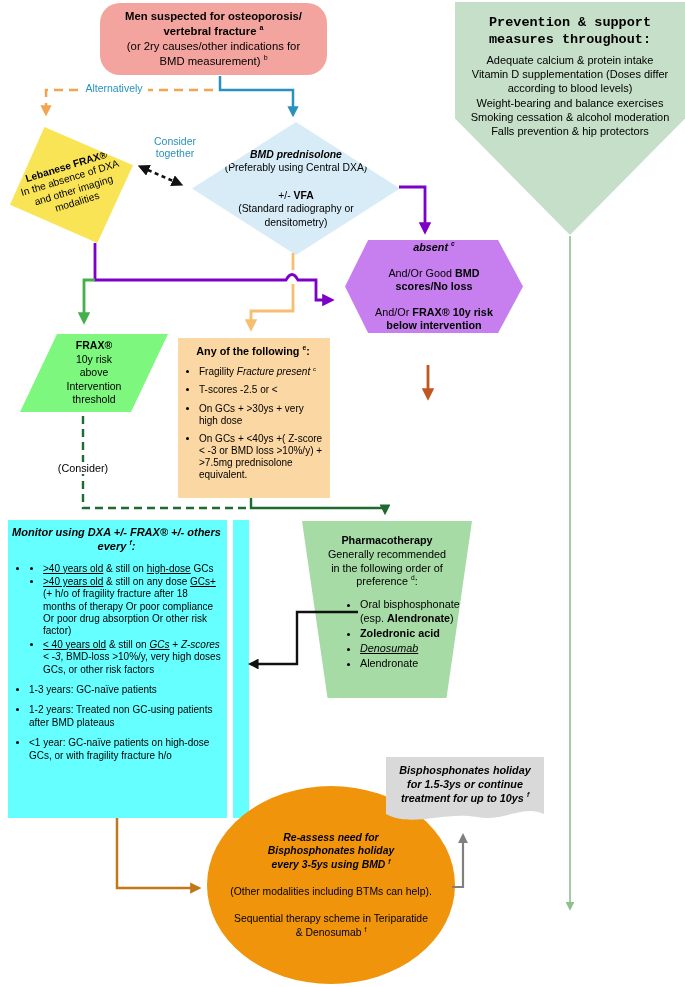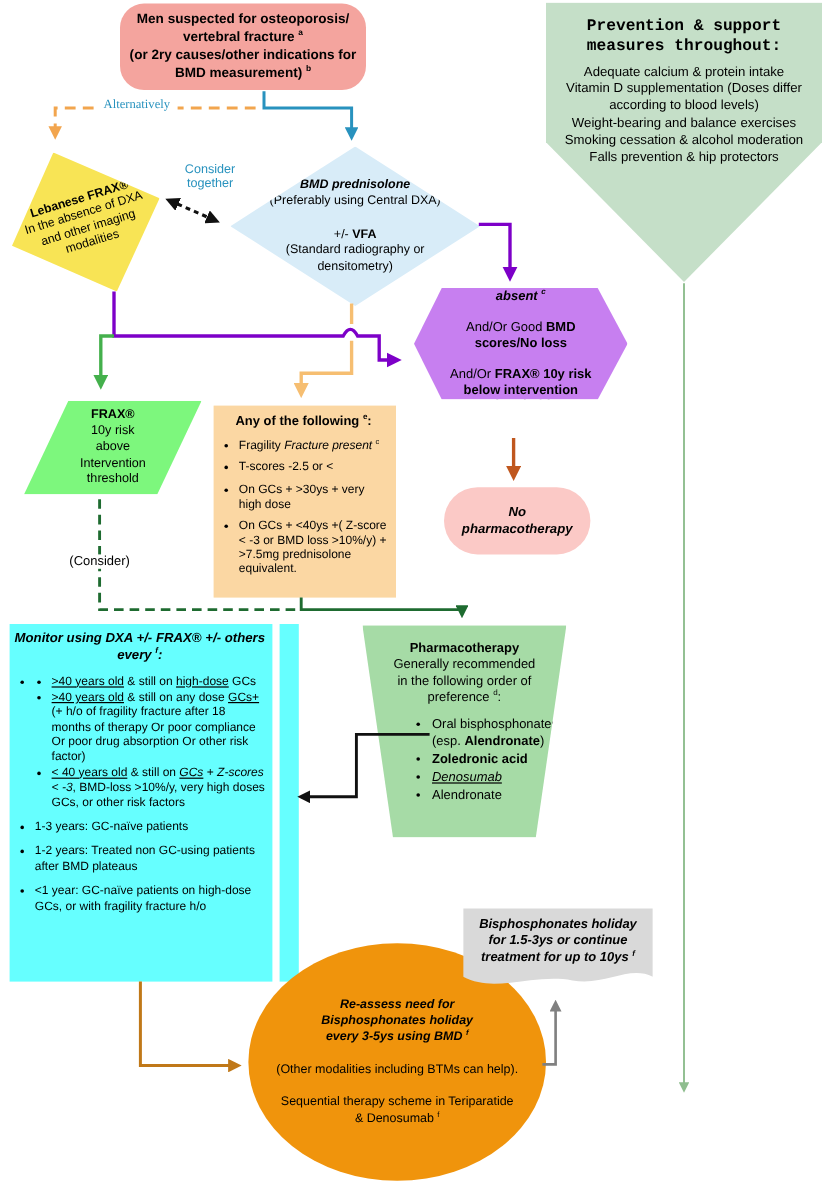--- a/index.html
+++ b/index.html
@@ -7,22 +7,22 @@
           font-family:"Liberation Sans",sans-serif;color:#000;}
   .shape{position:absolute;box-sizing:border-box;}
   .ctr{display:flex;align-items:center;justify-content:center;text-align:center;}
   sup{font-size:0.62em;vertical-align:super;line-height:0;}
   svg.wires{position:absolute;left:0;top:0;z-index:5;pointer-events:none;}
   .lbl{position:absolute;z-index:6;background:#fff;text-align:center;line-height:1.15;}
   ul{margin:0;padding-left:17px;list-style:disc;}
   li{margin-bottom:8px;}
   ul.tight li{margin-bottom:2px;}
   
-  #start{left:100px;top:3px;width:205px;height:72px;border-radius:20px;background:var(--start_box);
-         font-size:11.3px;line-height:1.32;z-index:1;font-weight:bold;}
+  #start{left:100px;top:3px;width:227px;height:72px;border-radius:20px;background:var(--start_box);
+         font-size:11.3px;line-height:1.32;z-index:1;}
   #prevention{left:455px;top:2px;width:230px;height:233px;background:var(--prevention);z-index:1;
       clip-path:polygon(0 0,100% 0,100% 50%,50% 100%,0 50%);text-align:center;}
   #prevention .ttl{font-weight:bold;font-size:13.5px;margin:13px 8px 4px;line-height:1.25;font-family:Liberation Mono, monospace;}
   #prevention .bdy{font-size:11px;line-height:1.3;margin:4px 4px;}
   #fraxd{left:10px;top:127px;width:123px;height:116px;background:var(--frax_diamond);z-index:1;
       clip-path:polygon(28% 0,100% 33%,71% 100%,0 67%);}
   #fraxd .rot{transform:rotate(-17deg);font-size:10.2px;line-height:1.22;white-space:nowrap;}
   #bmdd{left:192px;top:122px;width:208px;height:133px;background:var(--bmd_diamond);z-index:1;
       clip-path:polygon(50% 0,100% 50%,50% 100%,0 50%);font-size:10.4px;line-height:1.3;}
   #hexa{left:345px;top:240px;width:178px;height:93px;background:var(--hexagon);z-index:1;
@@ -44,21 +44,21 @@
   #pharma{left:302px;top:521px;width:170px;height:177px;background:var(--pharma);z-index:1;
       clip-path:polygon(0 0,100% 0,85% 100%,15% 100%);font-size:10.8px;line-height:1.28;padding-top:13px;text-align:center;}
   #pharma ul{text-align:left;margin:9px 0 0 44px;padding-left:14px;}
   #pharma li{margin-bottom:1px;}
   #reassess{left:207px;top:786px;width:248px;height:198px;border-radius:50%;background:var(--circle);
       font-size:10.4px;line-height:1.3;z-index:1;}
   #holiday{left:386px;top:756px;width:158px;height:80px;z-index:2;}
   #holiday .fl{position:absolute;left:0;top:0;}
   #holiday .tx{position:absolute;left:0;top:7px;width:158px;text-align:center;
       font-size:10.8px;font-weight:bold;font-style:italic;line-height:1.3;}
-  #lbl-alt{left:80px;top:82px;width:68px;font-size:10.5px;color:var(--line_blue);font-family:Liberation Serif, serif;}
+  #lbl-alt{left:80px;top:82px;width:68px;font-size:10.5px;color:var(--line_blue);}
   #lbl-ct{left:144px;top:135px;width:62px;font-size:10.5px;color:var(--line_blue);background:transparent;}
   #lbl-cons{left:50px;top:462px;width:66px;font-size:10.8px;color:#000;}
 </style>
 </head>
 <body>
 
 <div id="canvas">
 
   <div class="shape ctr" id="start">
     <div><b>Men suspected for osteoporosis/</b><br><b>vertebral fracture <sup>a</sup></b><br>(or 2ry causes/other indications for<br>BMD measurement) <sup>b</sup></div>
@@ -74,23 +74,20 @@
   </div>
 
   <div class="shape ctr" id="bmdd">
     <div><b><i>BMD prednisolone</i></b><br>(Preferably using Central DXA)<br><br>+/- <b>VFA</b><br>(Standard radiography or<br>densitometry)</div>
   </div>
 
   <div class="shape ctr" id="hexa">
     <div><b><i>Fragility Fractures</i></b><br><b><i>absent <sup>c</sup></i></b><br><br>And/Or Good <b>BMD</b><br><b>scores/No loss</b><br><br>And/Or <b>FRAX® 10y risk</b><br><b>below intervention</b><br><b>threshold</b></div>
   </div>
 
-  <div class="shape ctr" id="nopharm">
-    <div>No<br>pharmacotherapy</div>
-  </div>
 
   <div class="shape ctr" id="fraxrisk">
     <div><b>FRAX®</b><br>10y risk<br>above<br>Intervention<br>threshold</div>
   </div>
 
   <div class="shape" id="criteria">
     <div class="ttl"><b>Any of the following <sup>e</sup>:</b></div>
     <ul>
         <li>Fragility <i>Fracture present</i> <sup>c</sup></li>
         <li>T-scores -2.5 or &lt;</li>

